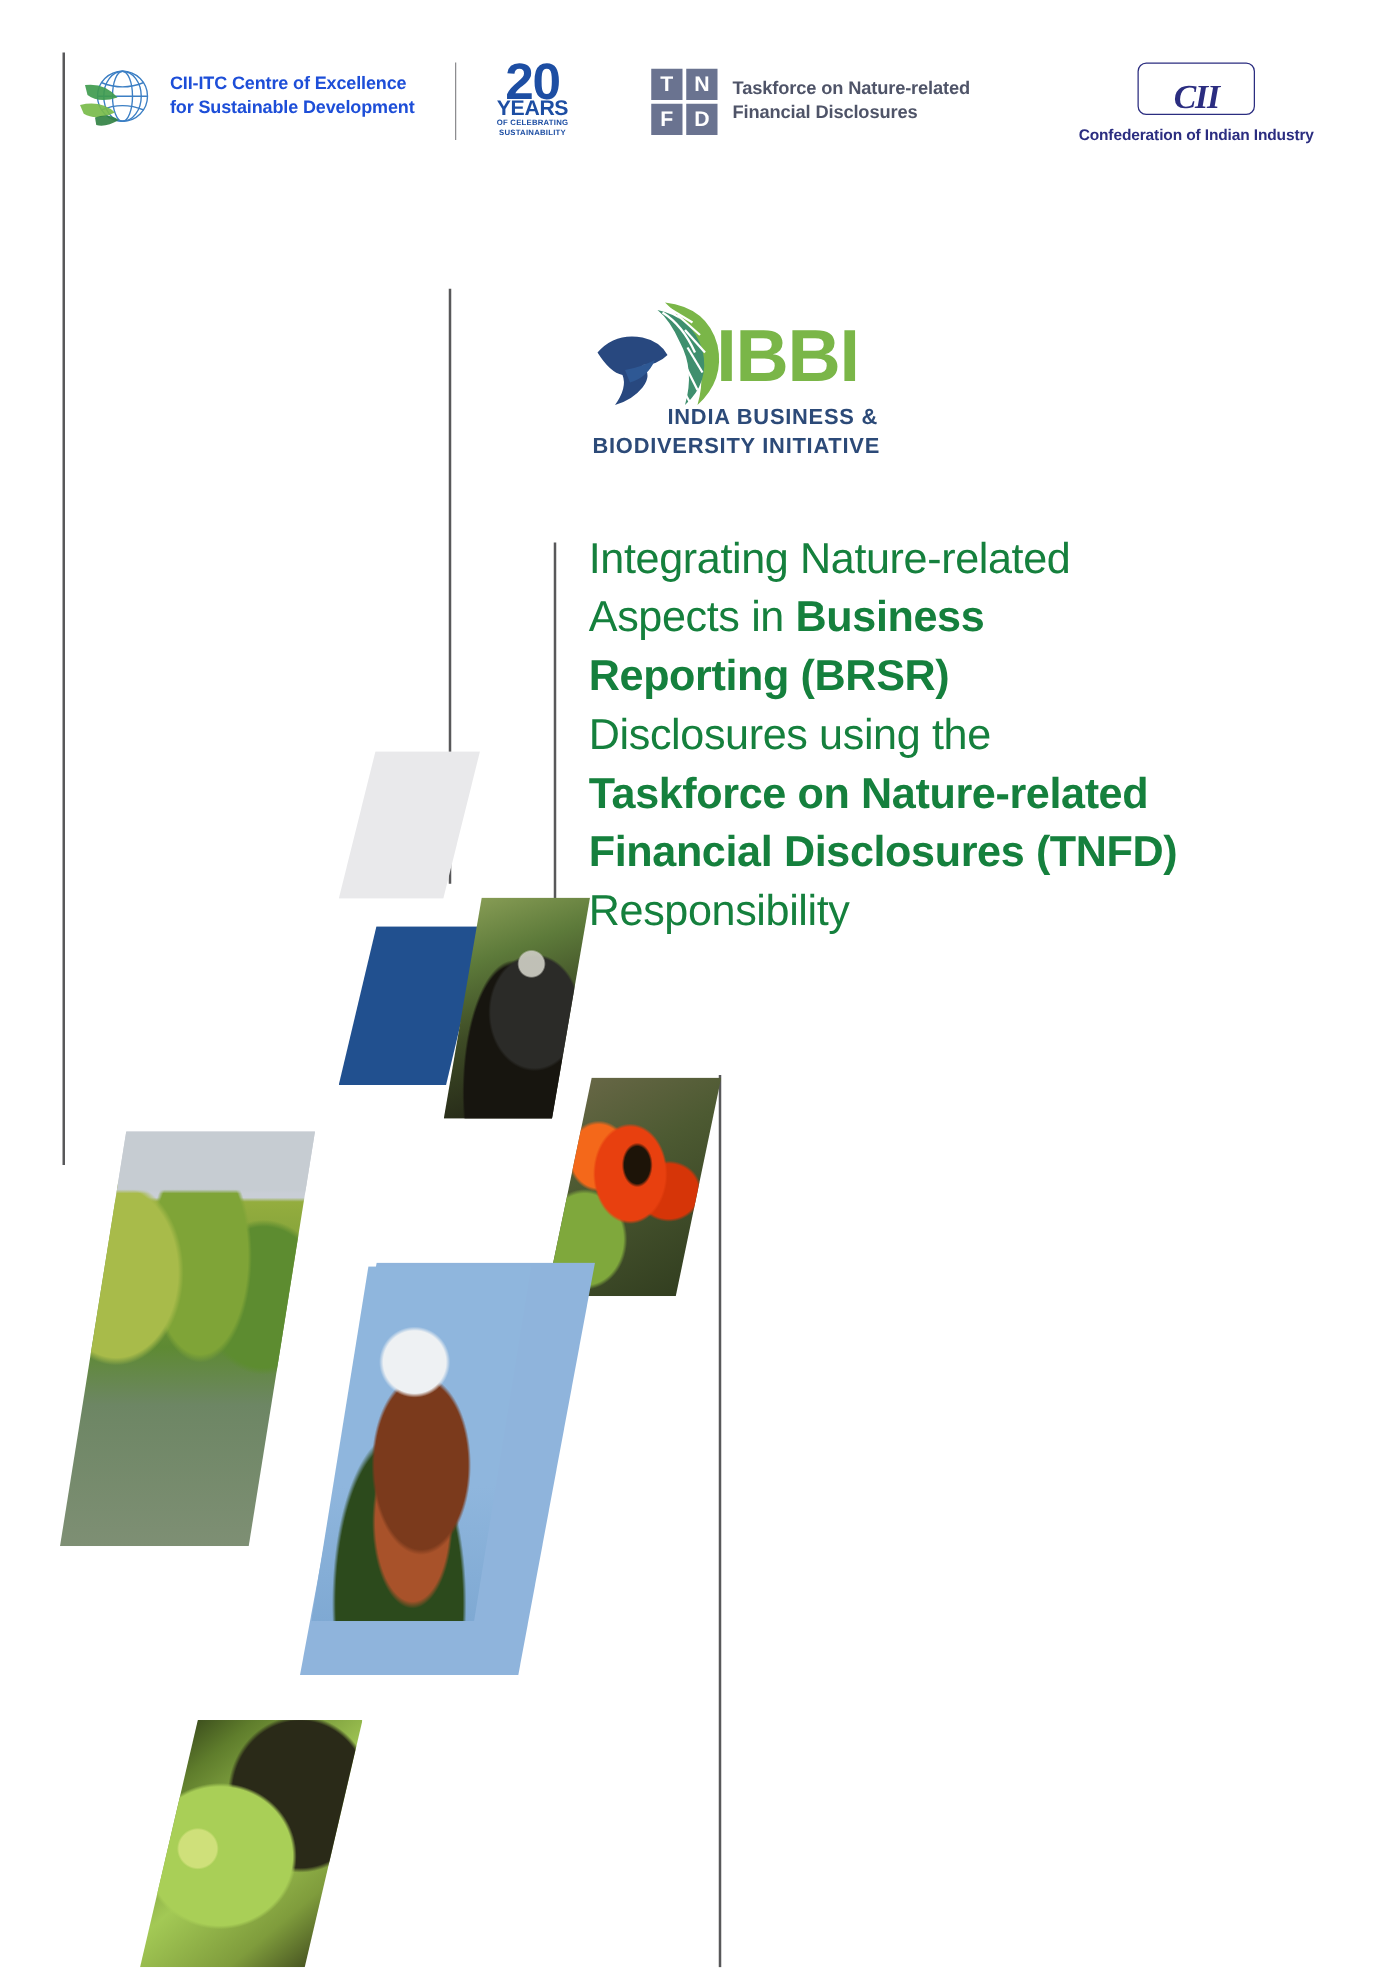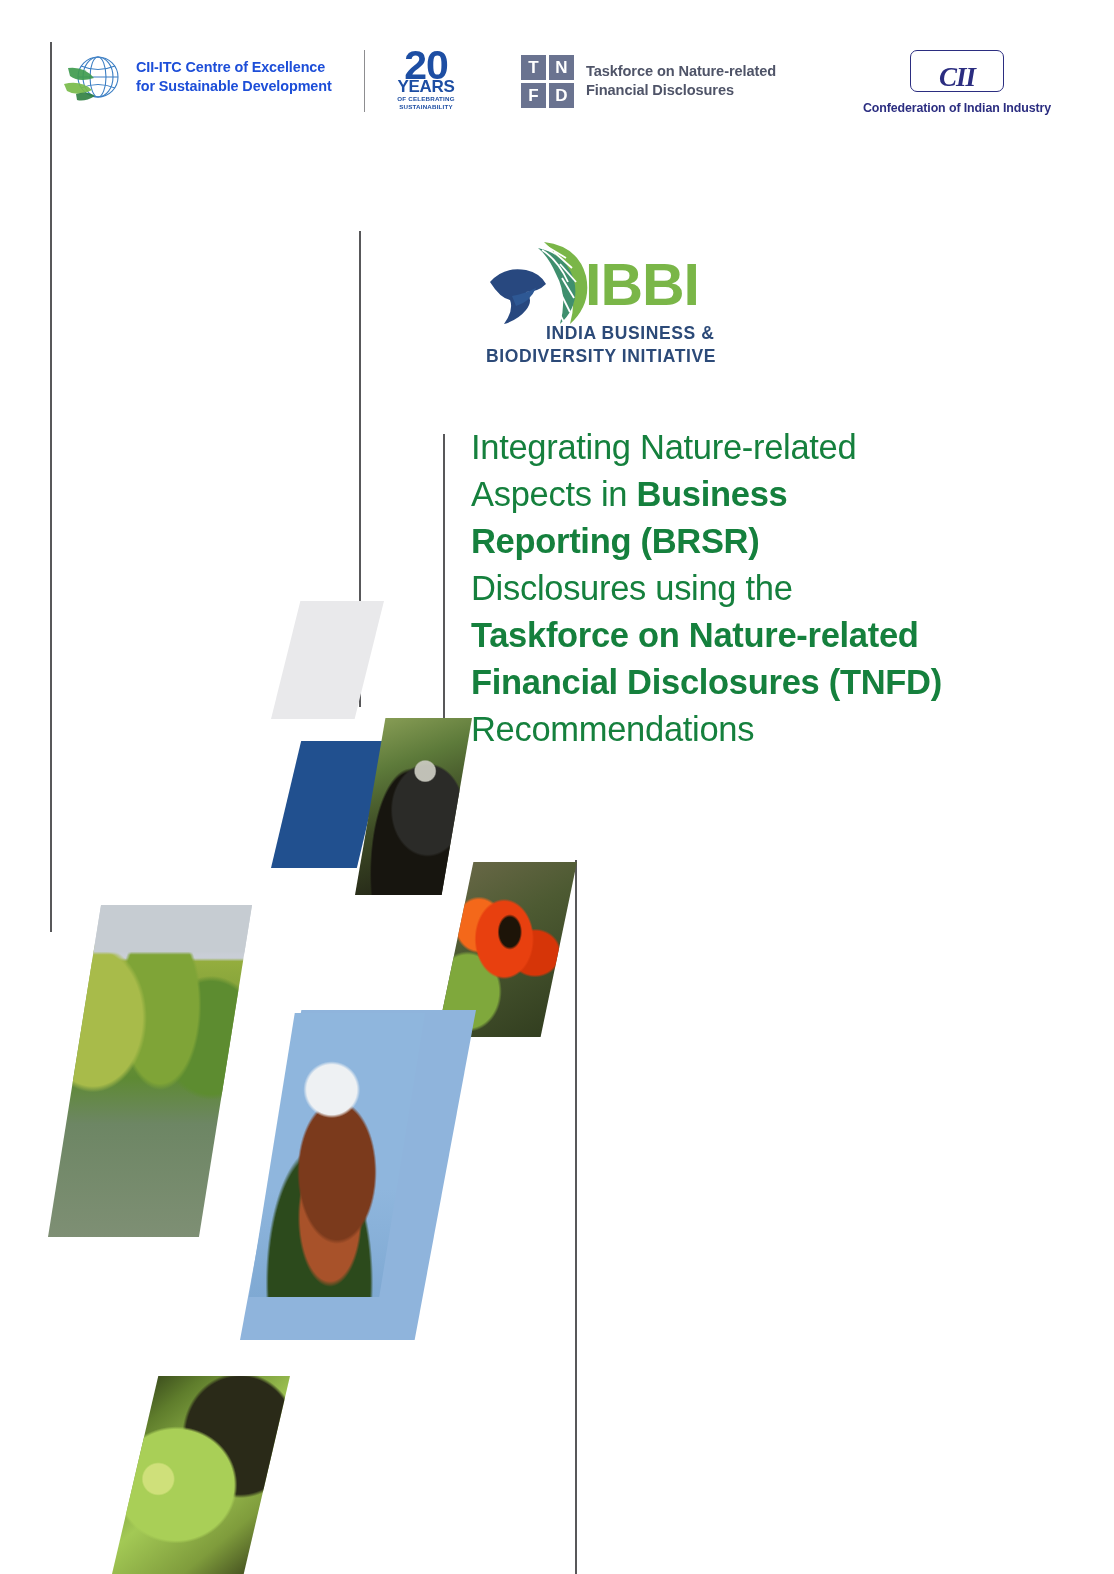--- a/index.html
+++ b/index.html
@@ -44,21 +44,21 @@
 
   
   #cii-logo{position:absolute;left:862px;top:50px;width:190px;text-align:center;}
   #cii-box{width:92px;height:40px;margin:0 auto;border:1.8px solid #2b2d80;border-radius:7px;
     display:flex;align-items:flex-end;justify-content:center;}
   #cii-letters{font-family:"Liberation Serif", serif;font-style:italic;font-weight:bold;
     font-size:27px;color:#2b2d80;letter-spacing:-1px;line-height:1;}
   #cii-caption{margin-top:9px;font-size:12.4px;font-weight:bold;color:#2b2d80;letter-spacing:-.1px;}
 
   
-  #ibbi-logo{position:absolute;left:482px;top:238px;width:240px;height:140px;}
+  #ibbi-logo{position:absolute;left:470px;top:238px;width:240px;height:140px;}
   #ibbi-mark{position:absolute;left:0;top:0;width:118px;height:112px;}
   #ibbi-word{position:absolute;left:103px;top:18px;font-size:59px;font-weight:bold;
     color:#7ab648;letter-spacing:-1px;line-height:1;font-family:"Liberation Sans",sans-serif;}
   #ibbi-sub1{position:absolute;left:64px;top:85px;font-size:17.5px;font-weight:bold;color:#2c4a78;letter-spacing:.6px;}
   #ibbi-sub2{position:absolute;left:4px;top:108px;font-size:17.5px;font-weight:bold;color:#2c4a78;letter-spacing:.6px;}
 
   
   #title-block{position:absolute;left:471px;top:424px;width:545px;
     color:#15803d;font-size:34.5px;line-height:47px;letter-spacing:-.3px;}
   #title-block .b{font-weight:bold;}
@@ -214,21 +214,21 @@
     <div id="ibbi-sub2">BIODIVERSITY INITIATIVE</div>
   </div>
 
   <div id="title-block">
       <div class="line"><span class="r">Integrating Nature-related</span></div>
       <div class="line"><span class="r">Aspects in </span><span class="b">Business</span></div>
       <div class="line"><span class="b">Reporting (BRSR)</span></div>
       <div class="line"><span class="r">Disclosures using the</span></div>
       <div class="line"><span class="b">Taskforce on Nature-related</span></div>
       <div class="line"><span class="b">Financial Disclosures (TNFD)</span></div>
-      <div class="line"><span class="r">Recommendations</span></div>
+      <div class="line"><span class="r">Responsibility</span></div>
     </div>
 
   <div>
     <div class="tile" id="tile-gray"></div>
     <div class="tile" id="tile-blue"></div>
 
     <div class="tile rhomb" id="tile-langur">
       <div class="art"></div>
     </div>
     <div class="tile rhomb" id="tile-flower">

